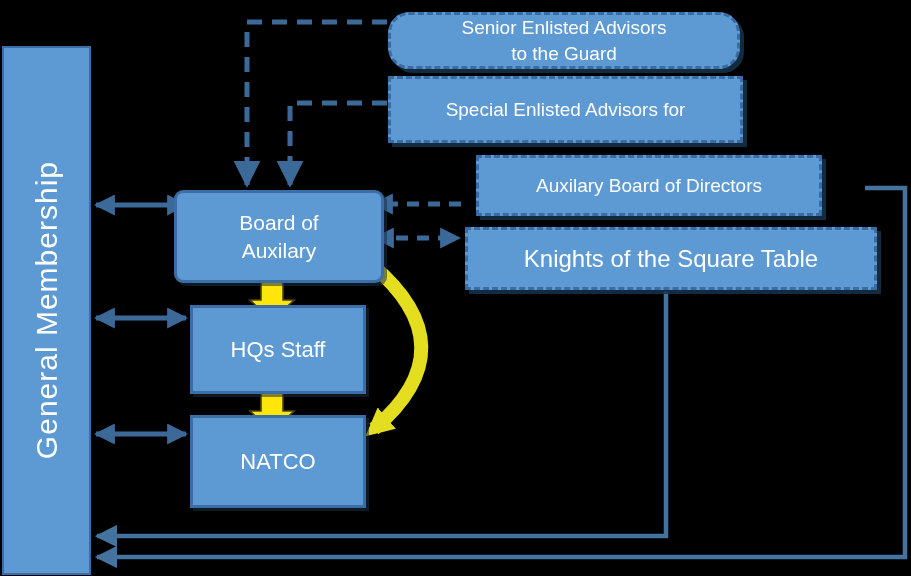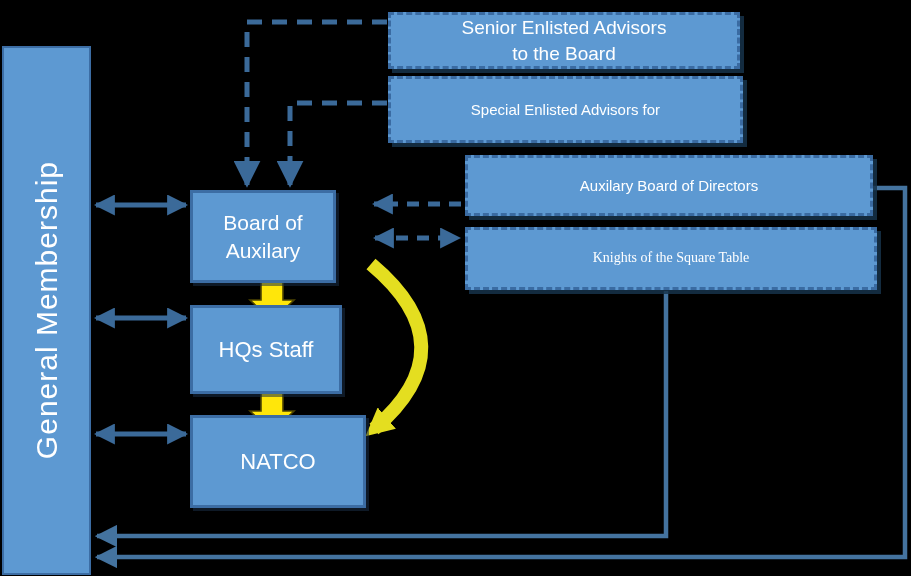--- a/index.html
+++ b/index.html
@@ -12,26 +12,26 @@
     position:absolute;box-sizing:border-box;
     background:#5d99d2;color:#fff;
     display:flex;align-items:center;justify-content:center;
     text-align:center;line-height:1.32;
   }
   .solidbox{border:3px solid #3c6da4;box-shadow:3px 3px 0 rgba(25,45,70,.55);}
   .dashbox{border:3px dashed #3a6ba2;box-shadow:4px 4px 0 rgba(22,50,74,.85);}
   .node .lbl{display:block;}
   .gm{left:2px;top:46px;width:89px;height:529px;border:2px solid #3c6da4;}
   .gm .vlabel{writing-mode:vertical-rl;transform:rotate(180deg);font-size:30px;letter-spacing:1px;}
-  .senior{left:388px;top:12px;width:352px;height:57px;font-size:19px;}
-  .special{left:388px;top:76px;width:355px;height:67px;font-size:15px;}
-  .aux{left:465px;top:155px;width:408px;height:61px;font-size:15px;}
-  .knights{left:465px;top:227px;width:412px;height:63px;font-size:14px;font-family:Liberation Serif, serif;}
-  .board{left:190px;top:190px;width:146px;height:93px;font-size:21px;}
-  .hqs{left:190px;top:305px;width:152px;height:89px;font-size:22px;}
+  .senior{left:388px;top:12px;width:352px;height:57px;font-size:19px;border-radius:21px;}
+  .special{left:388px;top:76px;width:355px;height:67px;font-size:19px;}
+  .aux{left:476px;top:155px;width:346px;height:61px;font-size:19px;}
+  .knights{left:465px;top:227px;width:412px;height:63px;font-size:24px;}
+  .board{left:174px;top:190px;width:210px;height:93px;font-size:21px;border-radius:9px;}
+  .hqs{left:190px;top:305px;width:176px;height:89px;font-size:22px;}
   .natco{left:190px;top:415px;width:176px;height:93px;font-size:22px;justify-content:center;}
 </style>
 </head>
 <body>
 
 <div class="canvas">
 
   <svg class="overlay" width="911" height="576" viewBox="0 0 911 576" xmlns="http://www.w3.org/2000/svg">
     <defs>
       <marker id="ab" viewBox="0 0 10 10" refX="9" refY="5" markerWidth="4.2" markerHeight="4.2" orient="auto-start-reverse" markerUnits="strokeWidth">
@@ -67,21 +67,21 @@
     <path d="M371 264 Q470 347 374 429" fill="none" stroke="#e4de20" stroke-width="14" marker-end="url(#ay)"></path>
   </svg>
 
   <div class="node gm">
     <span class="vlabel">General Membership</span>
   </div>
 
   <div class="node dashbox senior">
     <span>
       <span class="lbl">Senior Enlisted Advisors</span>
-      <span class="lbl">to the Board</span>
+      <span class="lbl">to the Guard</span>
     </span>
   </div>
 
   <div class="node dashbox special">
     <span>
       <span class="lbl">Special Enlisted Advisors for</span>
     </span>
   </div>
 
   <div class="node dashbox aux">

